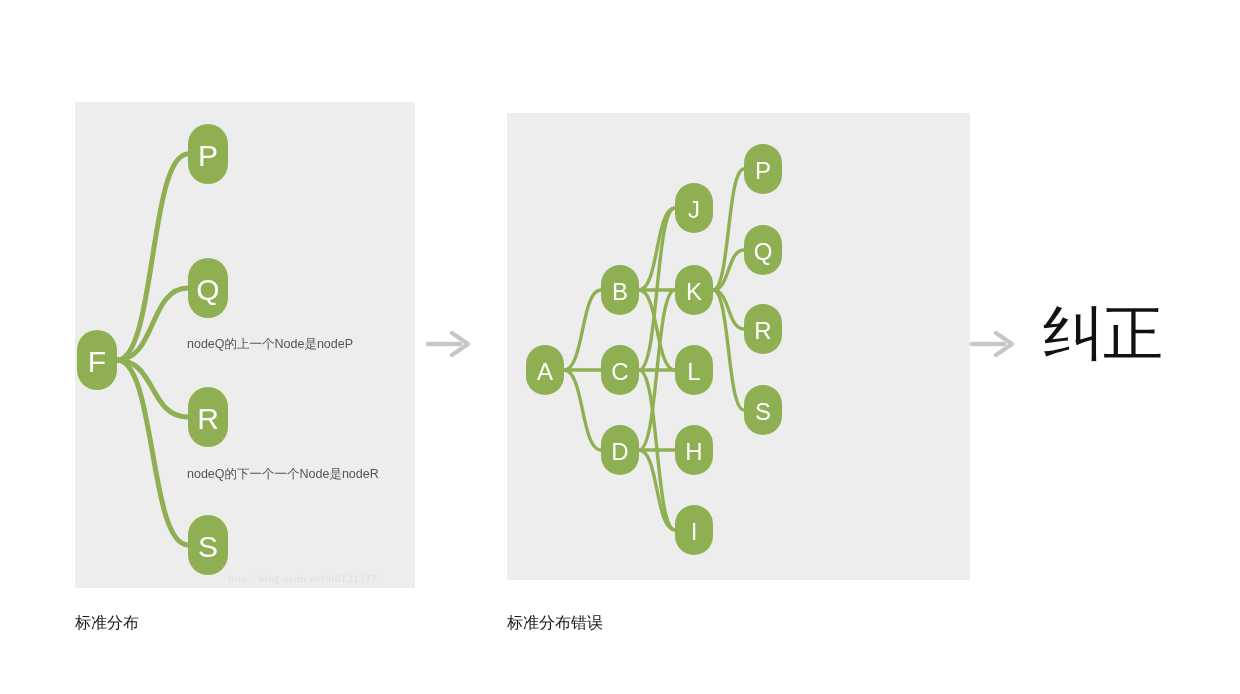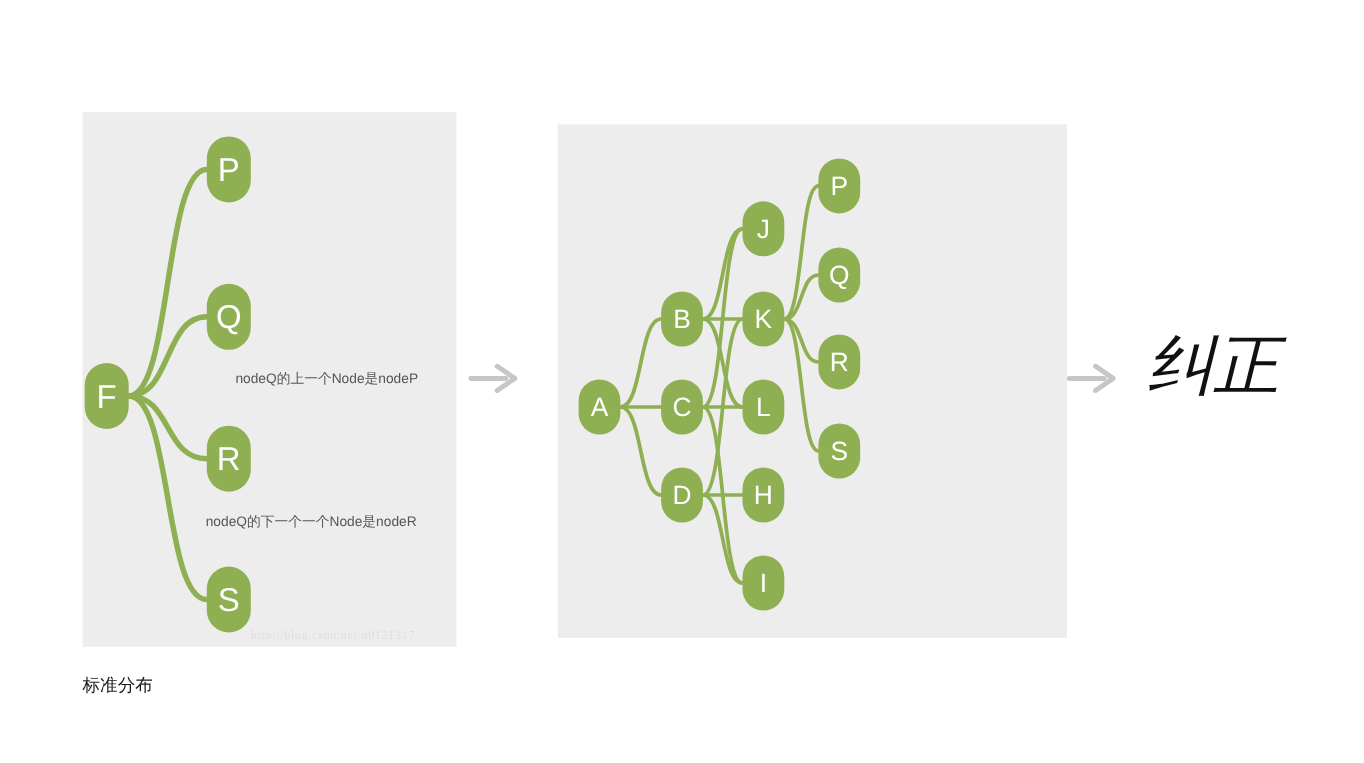--- a/index.html
+++ b/index.html
@@ -42,21 +42,21 @@
   }
   .node-box { fill: #8fb052; }
 
   .note {
     position: absolute;
     color: #555555;
     font-size: 12.5px;
     font-family: "Liberation Sans", "DejaVu Sans", sans-serif;
     white-space: nowrap;
   }
-  #note-prev { left: 187px; top: 336px; margin-left: 27px; }
+  #note-prev { left: 187px; top: 336px; }
   #note-next { left: 187px; top: 466px; }
 
   .watermark {
     position: absolute;
     left: 228px;
     top: 572px;
     color: #dedede;
     font-size: 11px;
     font-family: "Liberation Serif", "DejaVu Serif", serif;
     letter-spacing: 0.6px;
@@ -82,21 +82,20 @@
 
   .result-text {
     position: absolute;
     left: 1043px;
     top: 303px;
     font-size: 60px;
     line-height: 1;
     color: #111111;
     font-family: "DejaVu Sans", "Liberation Sans", sans-serif;
     white-space: nowrap;
-    font-style: italic;
   }
 </style>
 </head>
 <body>
 
 <div class="stage">
 
   <div class="panel" id="panel-standard">
     <svg id="svg-standard" viewBox="0 0 340 486" preserveAspectRatio="none">
         <g>
@@ -215,20 +214,21 @@
             <text x="256" y="217" class="node-letter" font-size="24">R</text>
           </g>
           <g>
             <rect x="237" y="272" width="38" height="50" rx="19" ry="19" class="node-box"></rect>
             <text x="256" y="298" class="node-letter" font-size="24">S</text>
           </g>
         </g>
       </svg>
   </div>
 
+  <div class="caption" id="caption-wrong">标准分布错误</div>
 
   <div class="arrow" id="arrow-two">
     <svg viewBox="0 0 52 42" width="52" height="42">
       <path d="M4 21 H36" stroke="#c6c6c6" stroke-width="4.5" fill="none" stroke-linecap="round"></path>
       <path d="M28 10 L44 21 L28 32" stroke="#c6c6c6" stroke-width="4.5" fill="none" stroke-linecap="round" stroke-linejoin="round"></path>
     </svg>
   </div>
 
   <div class="result-text">纠正</div>
 

